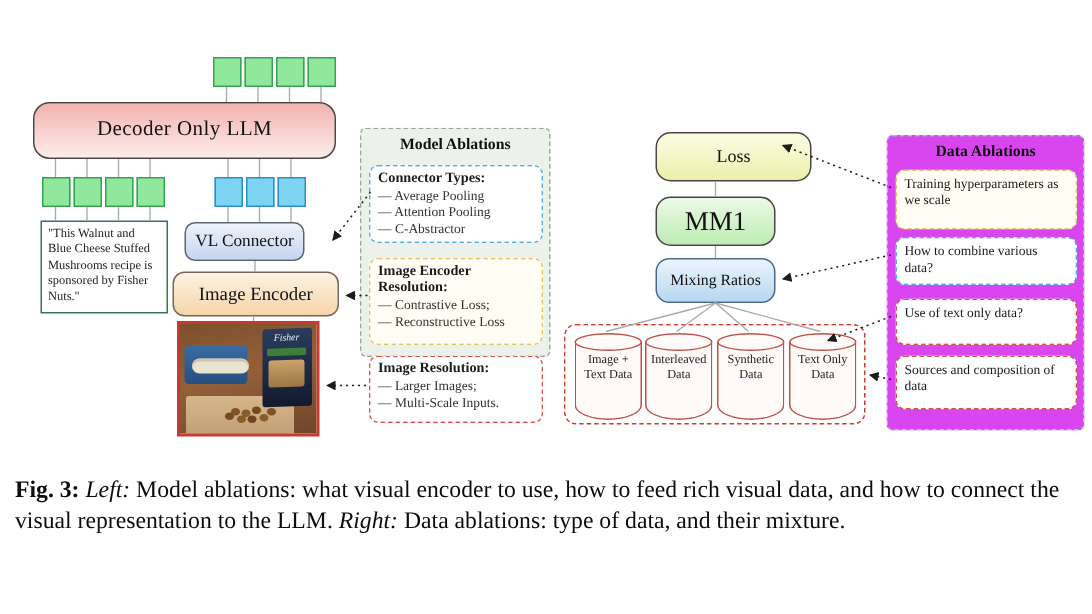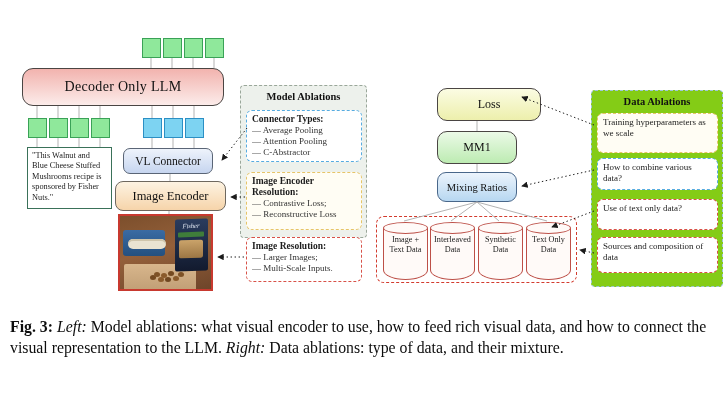--- a/index.html
+++ b/index.html
@@ -13,31 +13,31 @@
   .token.blue{background:#7dd3f2;border-color:#2b8fc4;}
   
   .node{
     position:absolute;box-sizing:border-box;display:flex;align-items:center;justify-content:center;
     border:1.3px solid #4a4543;text-align:left;
   }
   .node.llm{border-radius:11px;background:linear-gradient(#f2b3ae,#fcecea);font-size:14px;letter-spacing:.3px;}
   .node.vl{border-radius:7px;background:linear-gradient(#eef3fb,#c6d5ef);font-size:11.5px;border-color:#5a6576;}
   .node.ie{border-radius:8px;background:linear-gradient(#fdf3e2,#f6d4aa);font-size:12.5px;border-color:#6e685f;}
   .node.loss{border-radius:10px;background:linear-gradient(#fbfce3,#edefac);font-size:12px;}
-  .node.mm1{border-radius:10px;background:linear-gradient(#ebfae7,#bdebb2);font-size:12px;}
+  .node.mm1{border-radius:10px;background:linear-gradient(#ebfae7,#bdebb2);font-size:18px;}
   .node.mix{border-radius:9px;background:linear-gradient(#ecf4fc,#b7d7f1);font-size:10.5px;border-color:#49678a;}
   
   .quotebox{
     position:absolute;box-sizing:border-box;background:#fff;border:1.7px solid #3a7159;
     font-size:8.3px;line-height:1.26;padding:3px 4px;color:#222;
   }
   
   .panel{position:absolute;box-sizing:border-box;border-radius:4px;}
   .panel.model{background:#edf1ec;border:1.2px dashed #9aa79a;}
-  .panel.data{background:#84cc16;border:1.2px dashed #9fc6d8;}
+  .panel.data{background:#d946ef;border:1.2px dashed #9fc6d8;}
   .panel-title{position:absolute;left:0;right:0;top:5px;text-align:center;font-weight:bold;font-size:10.5px;}
   .notebox{
     position:absolute;box-sizing:border-box;border-radius:6px;background:#fff;
     padding:3px 5px;font-size:9px;line-height:1.2;color:#1c1c1c;
   }
   .notebox .hdr{font-weight:bold;font-size:9.5px;line-height:1.18;}
   .notebox .itm{font-size:9px;line-height:1.22;color:#333;}
   .b-blue{border:1.2px dashed #57ace0;}
   .b-yellow{border:1.2px dashed #e6c468;background:#fffdf4;}
   .b-red{border:1.2px dashed #d85248;}
@@ -129,21 +129,21 @@
   <div class="token green" style="left:70px;top:118px;"></div>
   <div class="token green" style="left:91px;top:118px;"></div>
   <div class="token blue" style="left:143px;top:118px;"></div>
   <div class="token blue" style="left:164px;top:118px;"></div>
   <div class="token blue" style="left:185px;top:118px;"></div>
 
   <div class="quotebox" style="left:27px;top:147px;width:85px;height:62px;">
     <span>"This Walnut and Blue Cheese Stuffed Mushrooms recipe is sponsored by Fisher Nuts."</span>
   </div>
 
-  <div class="node vl" style="left:123px;top:148px;width:90px;height:26px;">
+  <div class="node vl" style="left:123px;top:148px;width:80px;height:26px;">
     <span>VL Connector</span>
   </div>
 
   <div class="node ie" style="left:115px;top:181px;width:111px;height:30px;">
     <span>Image Encoder</span>
   </div>
 
   <div class="photo" style="left:118px;top:214px;width:95px;height:77px;">
     <div class="dish">
       <div class="shrooms"></div>

